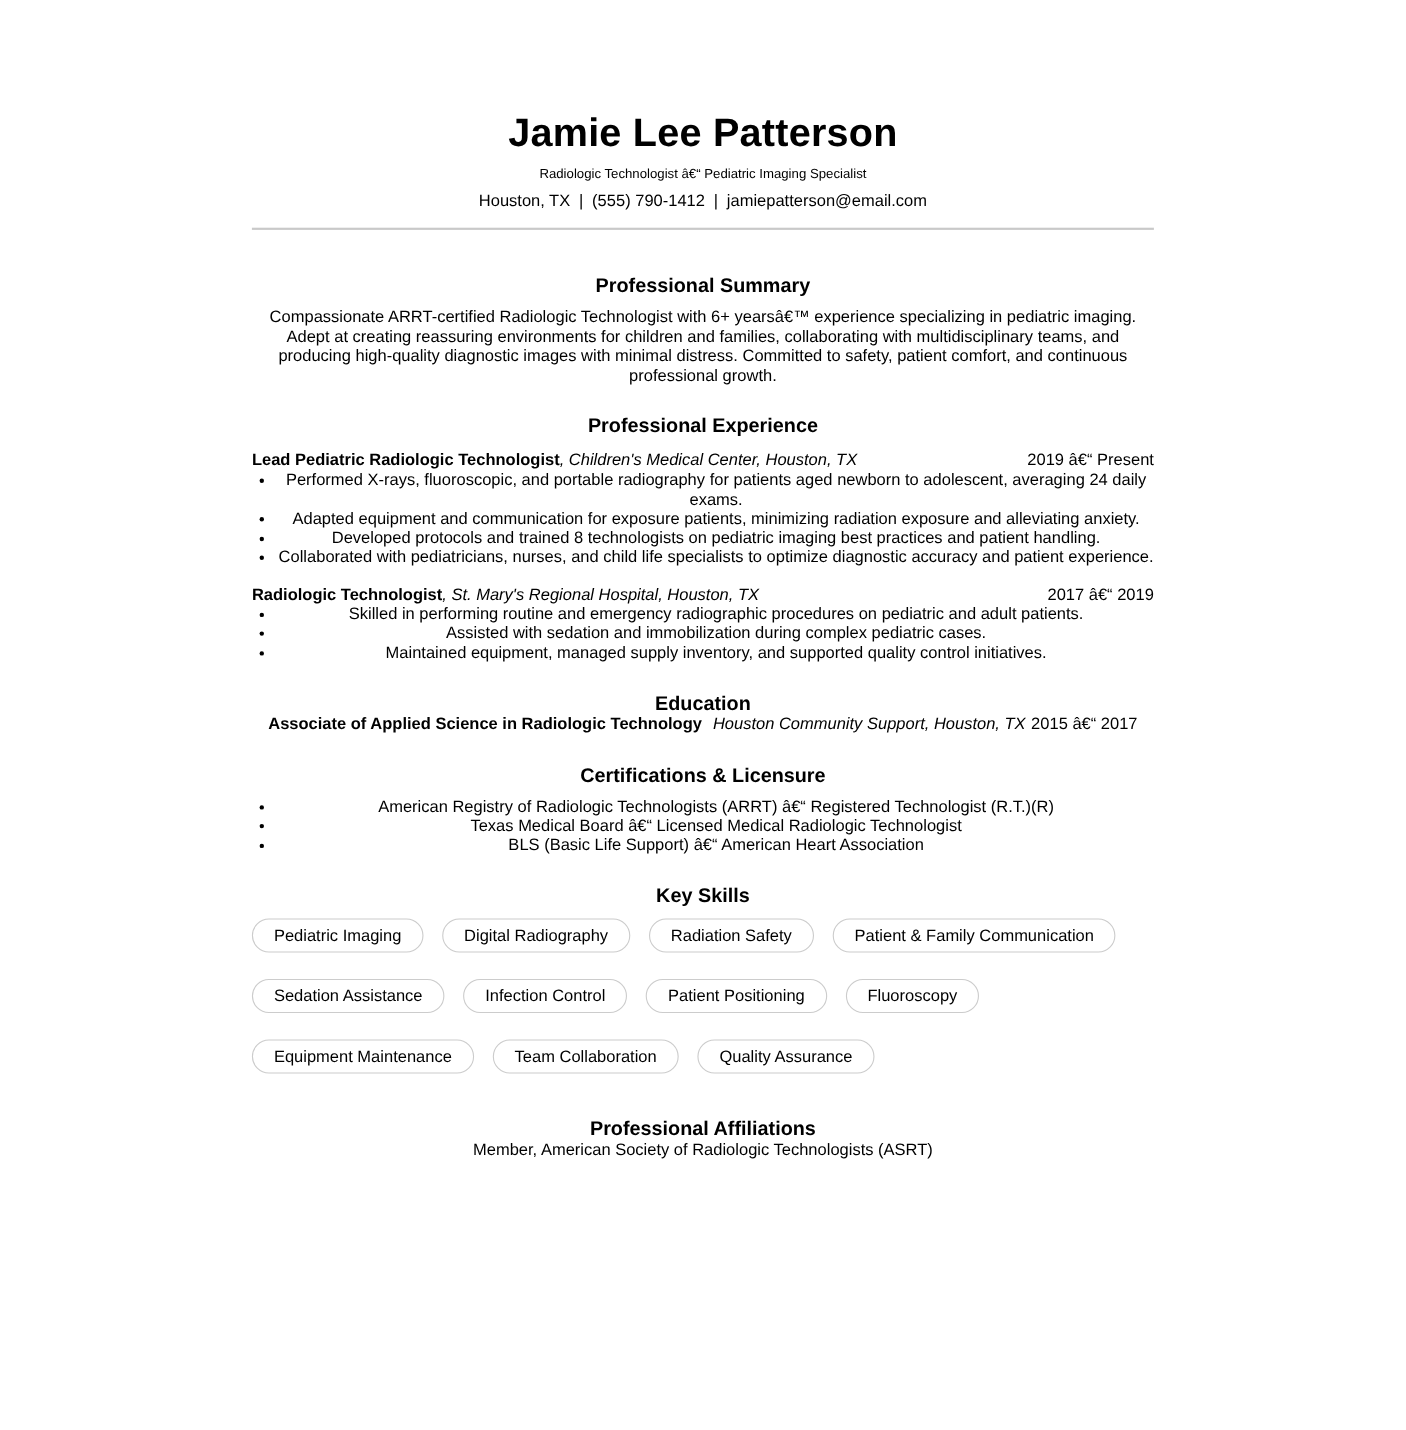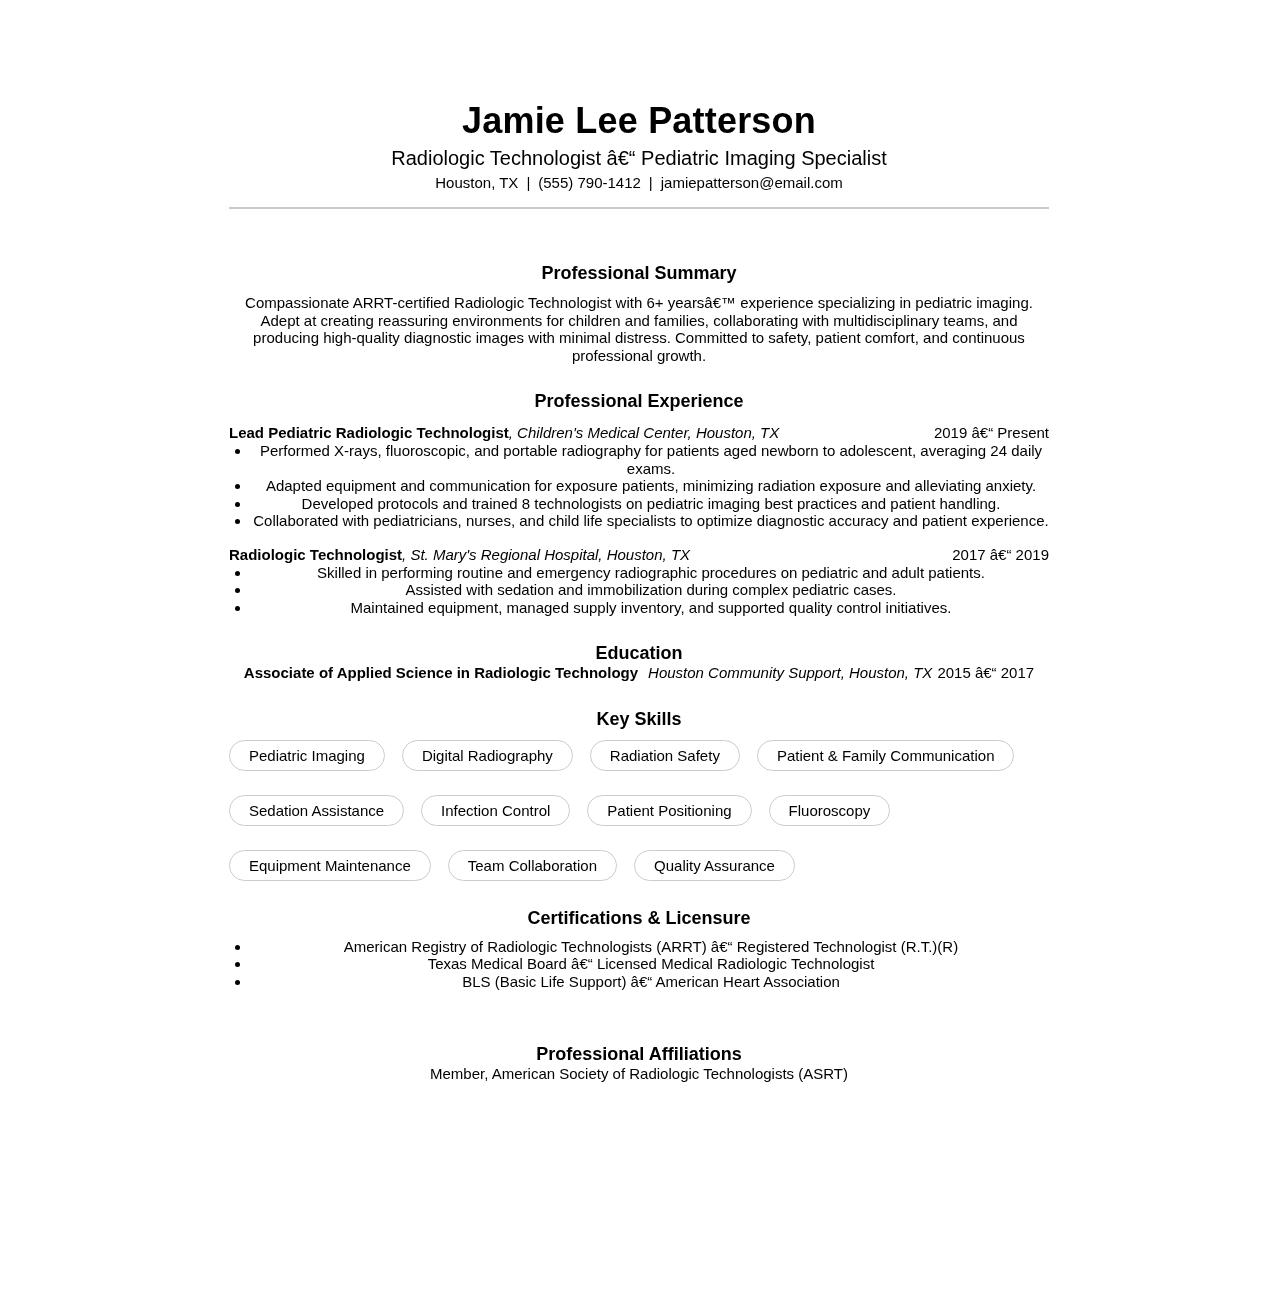--- a/index.html
+++ b/index.html
@@ -25,21 +25,21 @@
 
   
   .name {
     font-size: 36px;
     font-weight: bold;
     line-height: 1.15;
     margin: 0;
     letter-spacing: 0.2px;
   }
   .subtitle {
-    font-size: 20px;
+    font-size: 12px;
     margin-top: 8px;
     line-height: 19px;
   }
   .contact {
     font-size: 15px;
     margin-top: 6px;
     line-height: 18px;
   }
   .contact .sep {
     margin: 0 8px;
@@ -51,21 +51,21 @@
     margin: 15px 0 0 0;
   }
 
   
   h2.sec {
     font-size: 18px;
     font-weight: bold;
     margin: 27px 0 0 0;
     line-height: 21px;
   }
-  h2.mt-lg { margin-top: 54px; }
+  h2.mt-lg { margin-top: 40px; }
   .sec-body { margin-top: 10px; }
   p.para { margin: 0; }
 
   
   .job { margin-top: 12px; }
   .job + .job { margin-top: 16px; }
   .job-header {
     display: flex;
     justify-content: space-between;
     align-items: baseline;
@@ -156,46 +156,46 @@
         <li>Skilled in performing routine and emergency radiographic procedures on pediatric and adult patients.</li>
         <li>Assisted with sedation and immobilization during complex pediatric cases.</li>
         <li>Maintained equipment, managed supply inventory, and supported quality control initiatives.</li>
       </ul>
     </div>
   </section>
 
   <section>
     <h2 class="sec">Education</h2>
     <p class="para edu-line"><span class="edu-degree">Associate of Applied Science in Radiologic Technology</span><span class="edu-school">Houston Community Support, Houston, TX</span><span class="edu-dates">2015 â€“ 2017</span></p>
+  </section>
+
+  <section>
+    <h2 class="sec">Certifications &amp; Licensure</h2>
+    <ul class="blist certs">
+      <li>American Registry of Radiologic Technologists (ARRT) â€“ Registered Technologist (R.T.)(R)</li>
+      <li>Texas Medical Board â€“ Licensed Medical Radiologic Technologist</li>
+      <li>BLS (Basic Life Support) â€“ American Heart Association</li>
+    </ul>
   </section>
 
   <section>
     <h2 class="sec">Key Skills</h2>
     <div class="chips">
       <span class="chip">Pediatric Imaging</span>
       <span class="chip">Digital Radiography</span>
       <span class="chip">Radiation Safety</span>
       <span class="chip">Patient &amp; Family Communication</span>
       <span class="chip">Sedation Assistance</span>
       <span class="chip">Infection Control</span>
       <span class="chip">Patient Positioning</span>
       <span class="chip">Fluoroscopy</span>
       <span class="chip">Equipment Maintenance</span>
       <span class="chip">Team Collaboration</span>
       <span class="chip">Quality Assurance</span>
     </div>
   </section>
 
   <section>
-    <h2 class="sec">Certifications &amp; Licensure</h2>
-    <ul class="blist certs">
-      <li>American Registry of Radiologic Technologists (ARRT) â€“ Registered Technologist (R.T.)(R)</li>
-      <li>Texas Medical Board â€“ Licensed Medical Radiologic Technologist</li>
-      <li>BLS (Basic Life Support) â€“ American Heart Association</li>
-    </ul>
-  </section>
-
-  <section>
     <h2 class="sec mt-lg">Professional Affiliations</h2>
     <p class="para affil-text">Member, American Society of Radiologic Technologists (ASRT)</p>
   </section>
 
 </div>
 
 </body></html>

